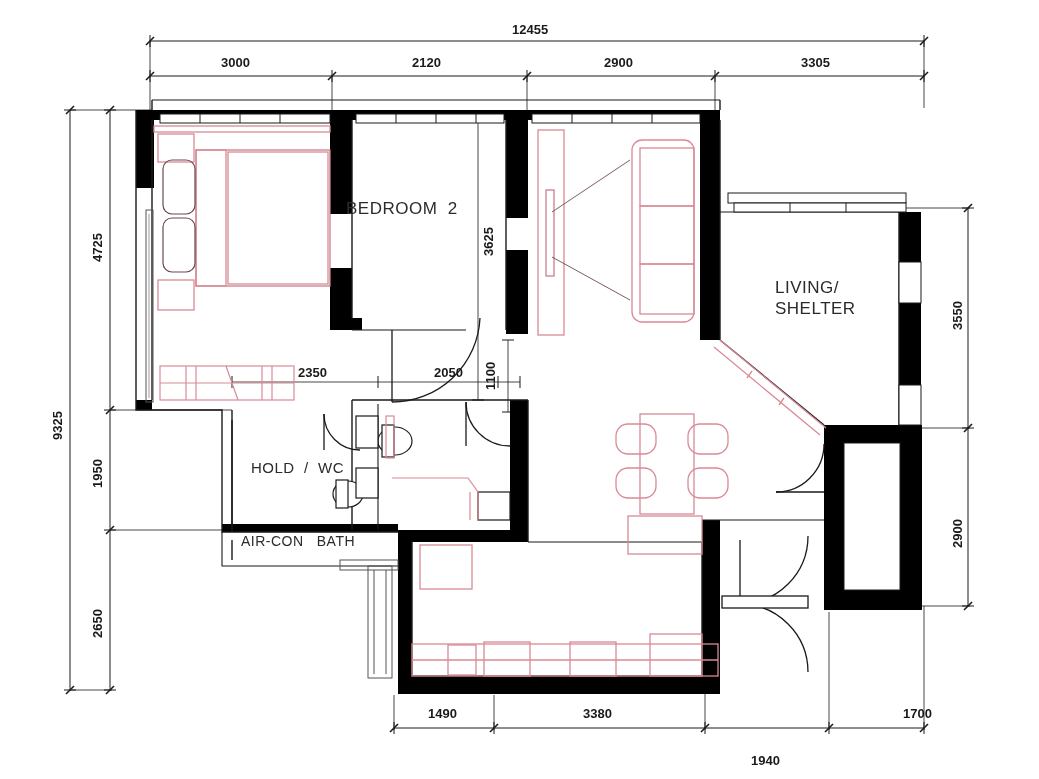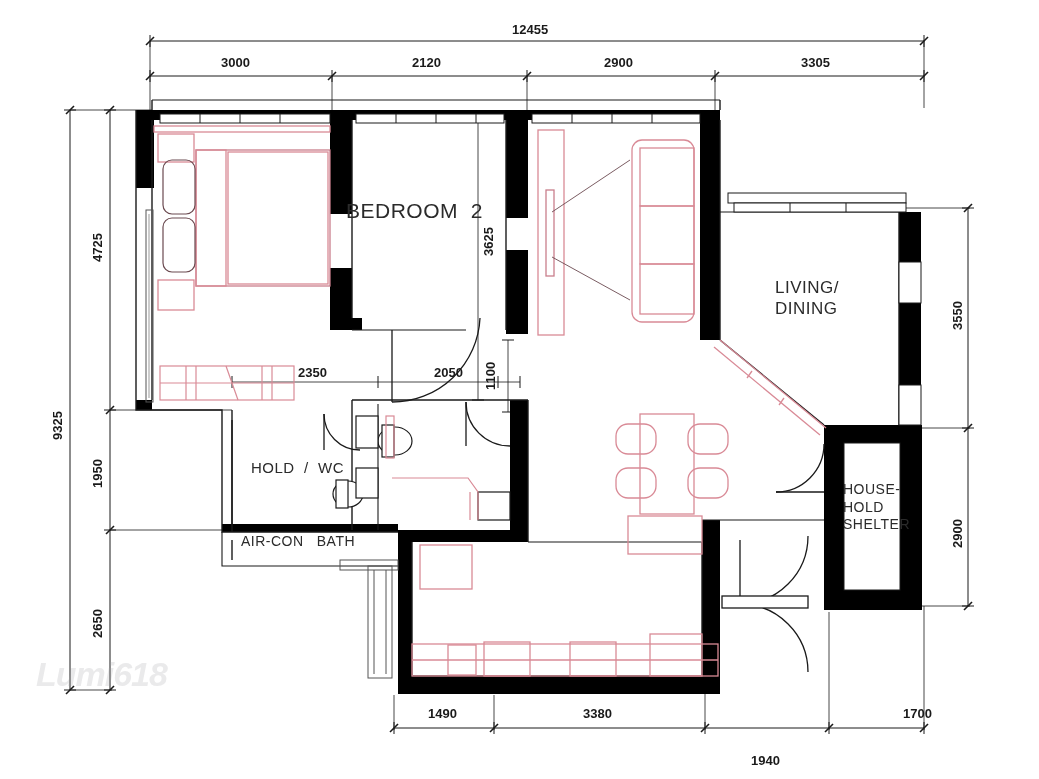--- a/index.html
+++ b/index.html
@@ -359,32 +359,29 @@
     <rect x="844" y="443" width="56" height="147" fill="#ffffff" stroke="#1a1a1a" stroke-width="1"></rect>
 
     <g stroke="#555" fill="none" stroke-width="1">
       <rect x="368" y="566" width="24" height="112"></rect>
       <line x1="374" y1="570" x2="374" y2="674"></line>
       <line x1="386" y1="570" x2="386" y2="674"></line>
       <rect x="340" y="560" width="58" height="10"></rect>
     </g>
   </svg>
 
-  <div class="room-label" style="left:346px; top:198px; font-size:21px;">BEDROOM  2</div>
+  <div class="room-label" style="left:346px; top:198px; font-size:17px;">BEDROOM  2</div>
 
   <div class="room-label" style="left:775px; top:277px; font-size:17px;">LIVING/
-DINING</div>
+SHELTER</div>
 
   <div class="room-label" style="left:251px; top:459px; font-size:15px;">HOLD  /  WC</div>
 
   <div class="room-label" style="left:241px; top:533px; font-size:14px;">AIR-CON   BATH</div>
 
-  <div class="room-label" style="left:843px; top:481px; font-size:14px;">HOUSE-
-HOLD
-SHELTER</div>
 
   <div class="dim-label" style="left:512px; top:22px;">12455</div>
 
   <div class="dim-label" style="left:221px; top:55px;">3000</div>
   <div class="dim-label" style="left:412px; top:55px;">2120</div>
   <div class="dim-label" style="left:604px; top:55px;">2900</div>
   <div class="dim-label" style="left:801px; top:55px;">3305</div>
 
   <div class="dim-label vert" style="left:50px; top:440px;">9325</div>
 
@@ -398,15 +395,14 @@
   <div class="dim-label" style="left:428px; top:706px;">1490</div>
   <div class="dim-label" style="left:583px; top:706px;">3380</div>
   <div class="dim-label" style="left:751px; top:706px;margin-top:47px;">1940</div>
   <div class="dim-label" style="left:903px; top:706px;">1700</div>
 
   <div class="dim-label vert" style="left:481px; top:256px;">3625</div>
   <div class="dim-label" style="left:298px; top:365px;">2350</div>
   <div class="dim-label" style="left:434px; top:365px;">2050</div>
   <div class="dim-label vert" style="left:483px; top:390px;">1100</div>
 
-  <div class="watermark">Lumi618</div>
 
 </div>
 
 </body></html>

